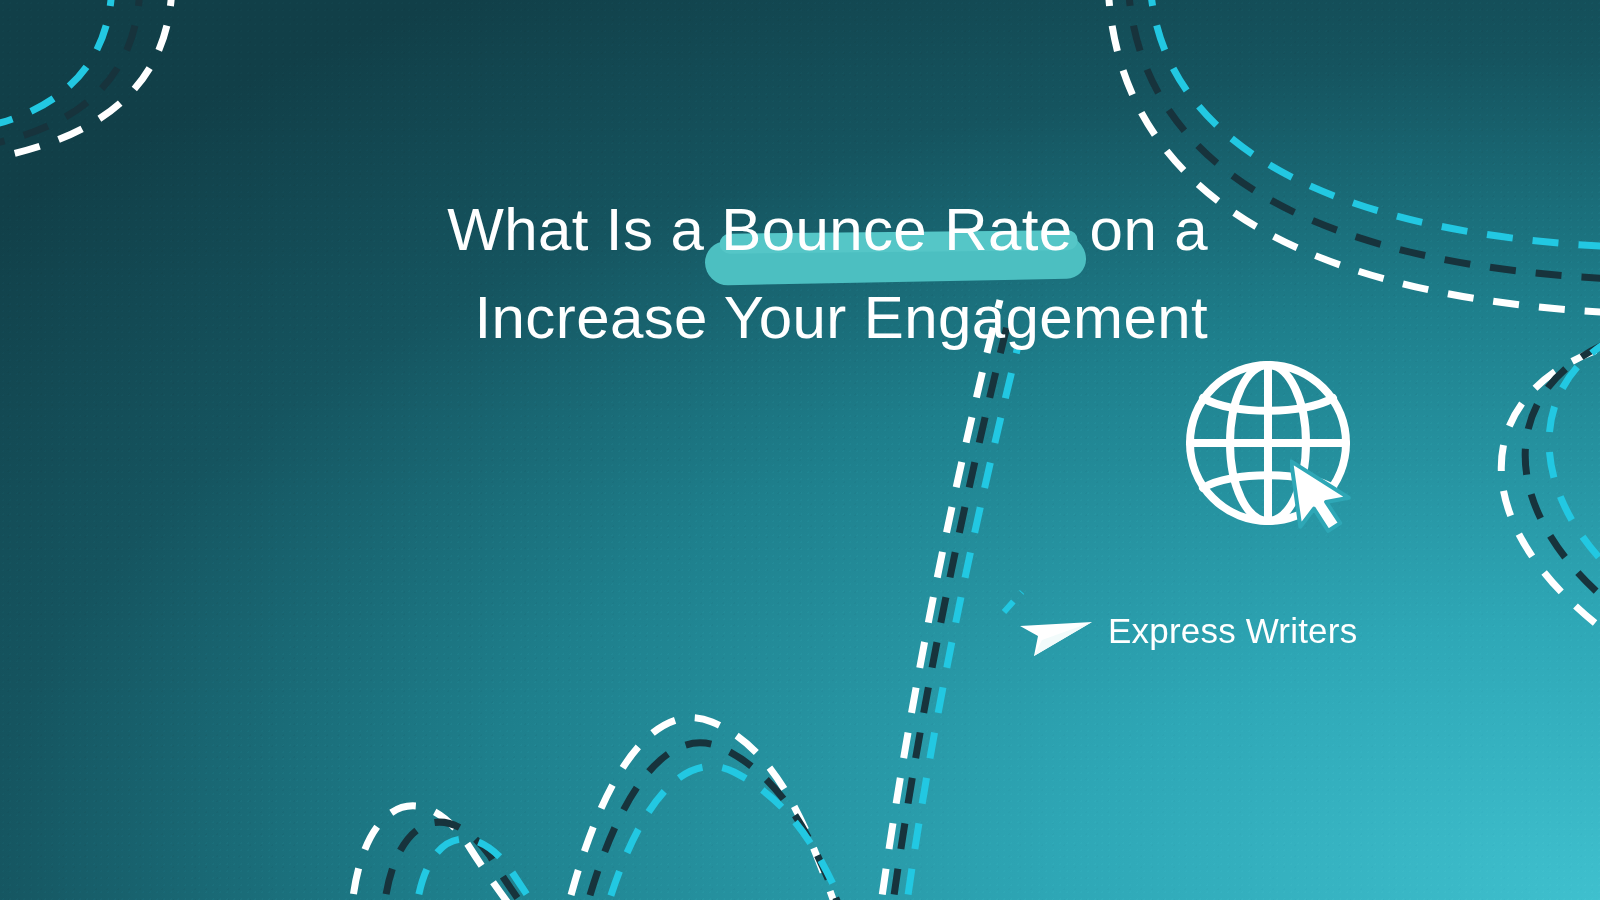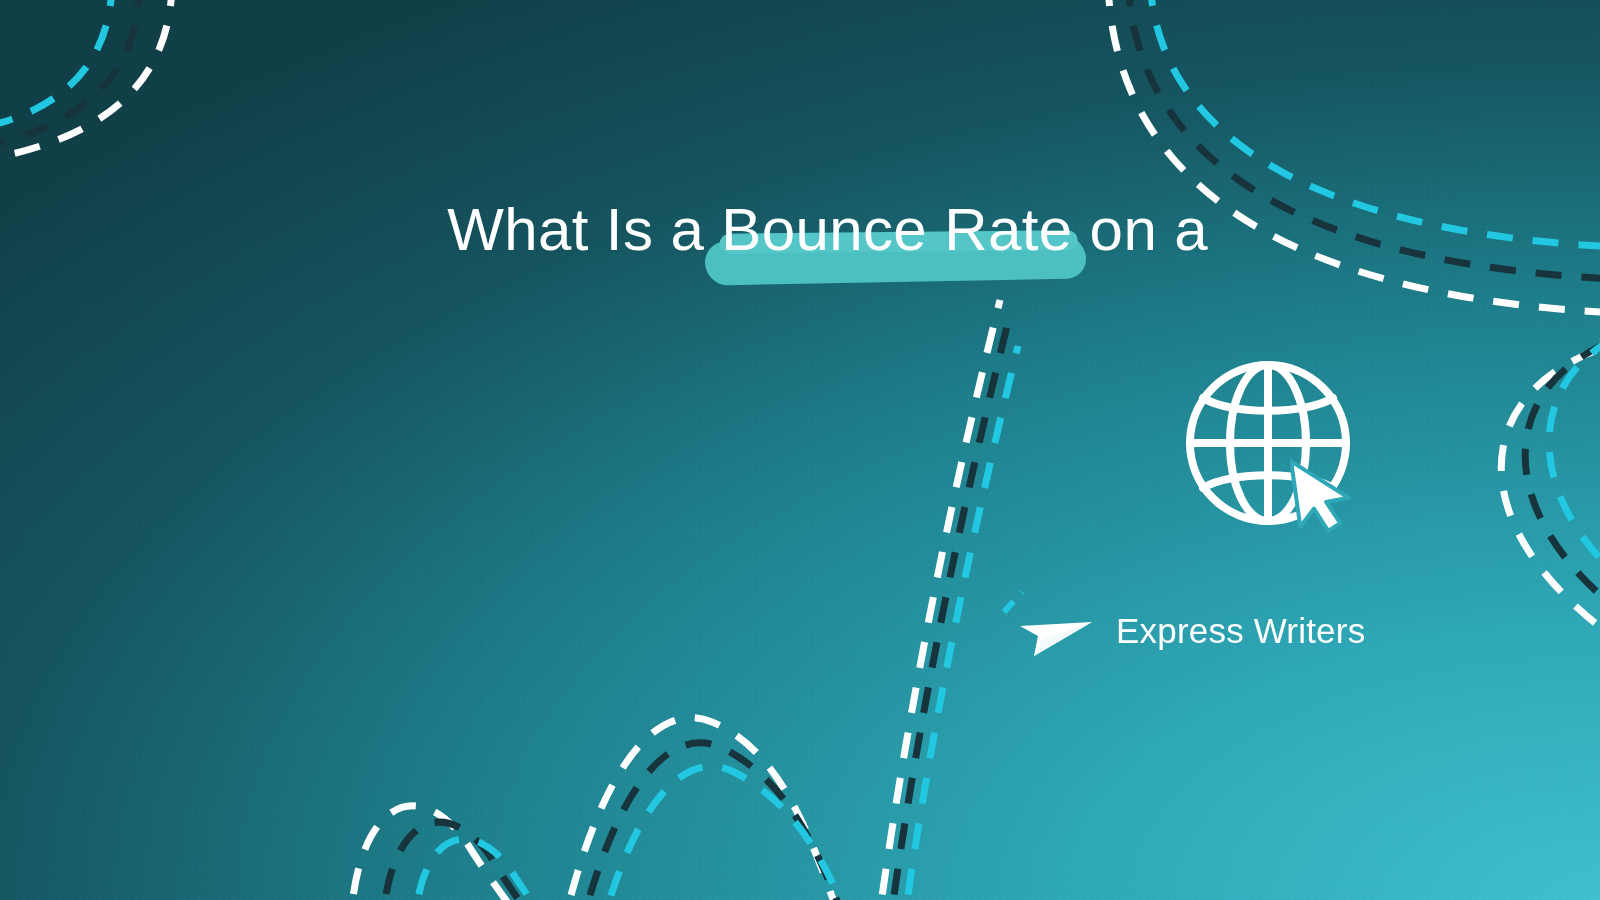--- a/index.html
+++ b/index.html
@@ -96,21 +96,21 @@
     height:78px;
   }
 
   
   #logo {
     position:absolute;
     left:1018px;
     top:606px;
     display:flex;
     align-items:center;
-    gap:22px;
+    gap:14px;
   }
   #logo-mark { width:76px; height:50px; display:block; }
   #logo-text {
     color:#ffffff;
     font-size:35px;
     font-weight:400;
     letter-spacing:.2px;
     white-space:nowrap;
   }
 </style>
@@ -176,20 +176,21 @@
     </g>
   </svg>
 
   <div id="title-block">
 
     <div class="title-line">
       <span>What Is a </span><span class="hl-wrap"><span class="hl-stroke"></span><span class="hl-text">Bounce Rate</span></span><span> on a</span>
     </div>
 
 
+    <div class="title-line">Increase Your Engagement</div>
   </div>
 
   <svg id="globe-icon" viewBox="0 0 170 170" aria-hidden="true">
     <g fill="none" stroke="#ffffff" stroke-width="8" stroke-linecap="round">
       <circle cx="85" cy="85" r="78"></circle>
       <line x1="85" y1="7" x2="85" y2="163"></line>
       <line x1="7" y1="85" x2="163" y2="85"></line>
       <ellipse cx="85" cy="85" rx="38" ry="78"></ellipse>
       <path d="M 20 40 C 48 57 122 57 150 40"></path>
       <path d="M 20 130 C 48 113 122 113 150 130"></path>

